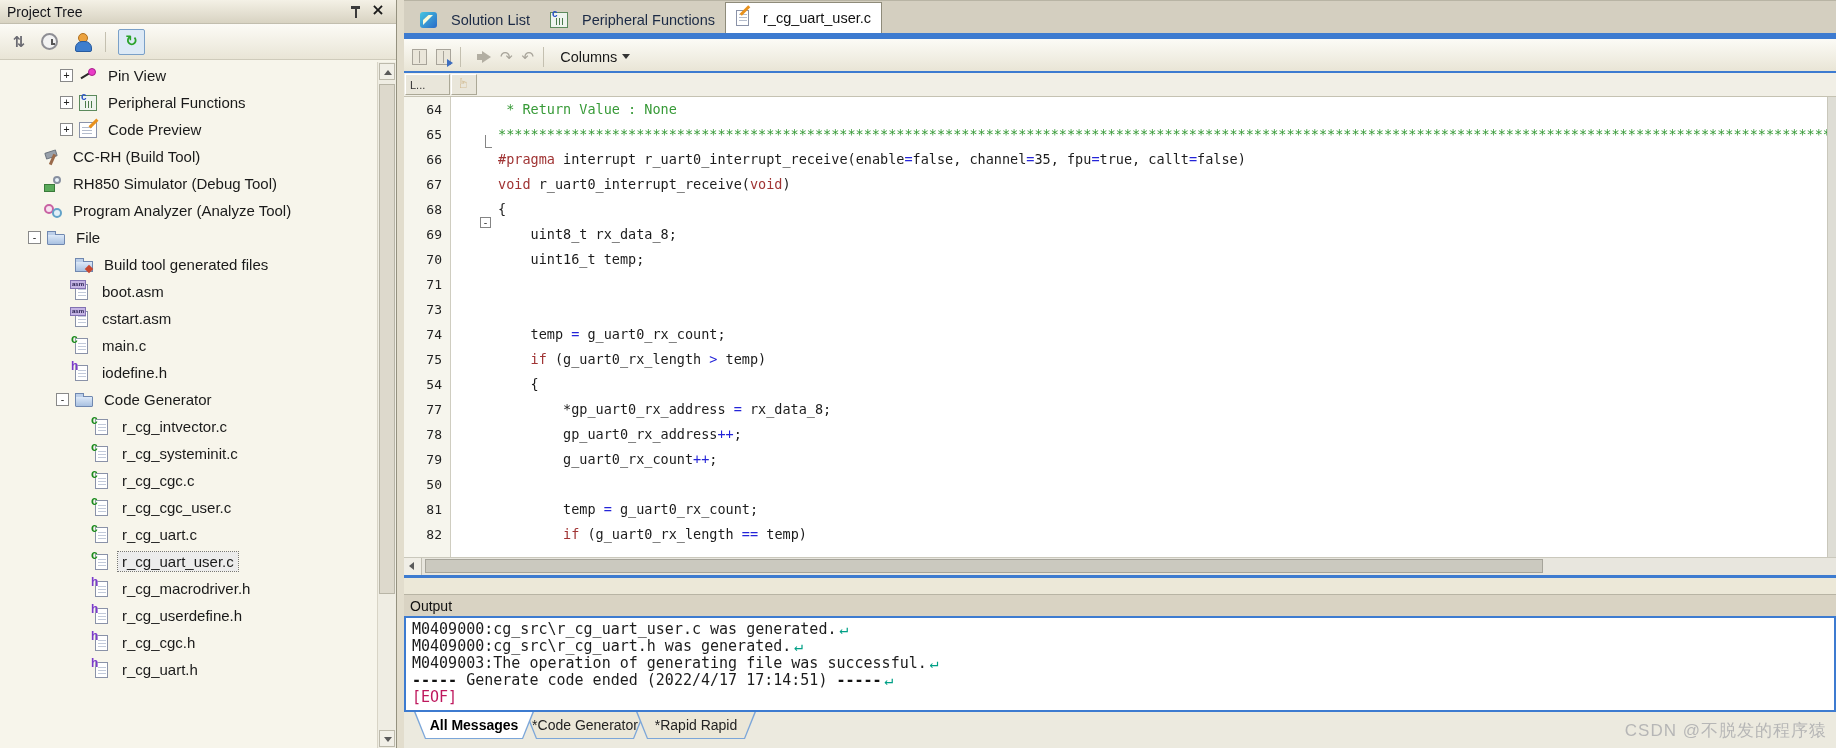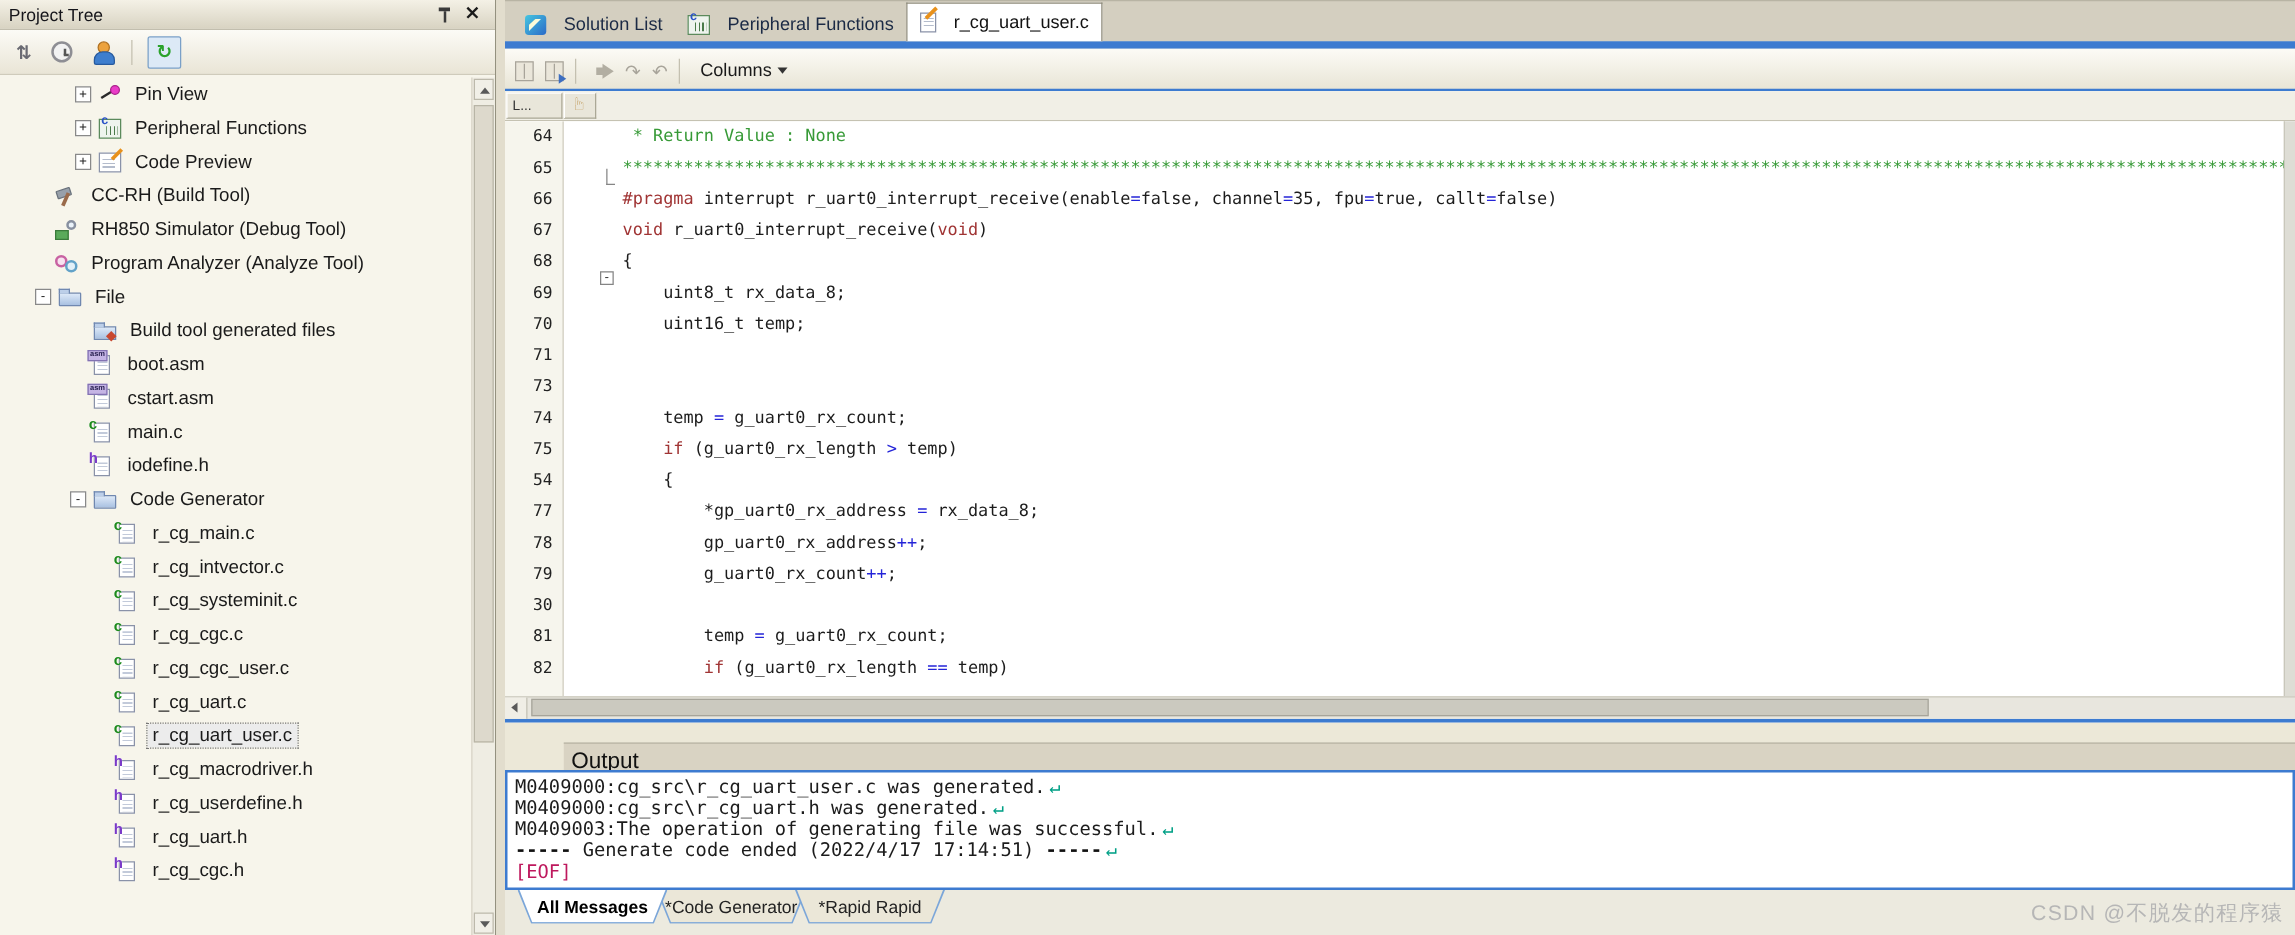--- a/index.html
+++ b/index.html
@@ -120,21 +120,21 @@
   .ct{flex:1;padding-left:3px;overflow:hidden;}
   .cm{color:#379a37;} .kw{color:#a03434;} .op{color:#2424d8;} .sfr{color:#8d2626;} .tx{color:#1c1c1c;}
 
   .vedge{position:absolute;right:0;top:24px;bottom:18px;width:8px;background:#deddd5;border-left:1px solid #c9c7bb;}
   .hscroll{position:absolute;left:0;right:0;bottom:0;height:18px;background:#e8e6de;border-top:1px solid #cac8bc;box-sizing:border-box;}
   .hs-btn{position:absolute;left:0;top:0;width:18px;height:17px;background:#f0eee6;border-right:1px solid #c0beb2;box-sizing:border-box;}
   .tri-left{position:absolute;left:5px;top:4px;width:0;height:0;border-top:4px solid transparent;border-bottom:4px solid transparent;border-right:5px solid #5a5a5a;}
   .hs-thumb{position:absolute;left:21px;top:1px;width:1118px;height:14px;background:#cbc9bf;border:1px solid #a6a49a;box-sizing:border-box;}
 
   .outpanel{position:absolute;left:0;top:594px;right:0;height:118px;}
-  .out-title{height:22px;background:#d9d3c3;border-top:1px solid #b8b4a4;font-size:18px;color:#111;padding:3px 12px 0 6px;box-sizing:border-box;margin-left:47px;}
+  .out-title{height:22px;background:#d9d3c3;border-top:1px solid #b8b4a4;font-size:14px;color:#111;padding:3px 12px 0 6px;box-sizing:border-box;}
   .out-body{position:absolute;left:0;top:22px;right:0;bottom:0;background:#fff;border:2px solid #3d7bd0;box-sizing:border-box;padding:3px 6px;font-family:"DejaVu Sans Mono",monospace;font-size:15px;line-height:17px;white-space:pre;overflow:hidden;}
   .ol .dash{font-weight:bold;color:#111;}
   .ol .cr{color:#00a086;margin-left:3px;}
   .ol .eof{color:#be185d;text-align:center;}
 
   .bstrip{position:absolute;left:0;top:712px;right:0;height:36px;background:#eceadf;}
   .otabs{position:absolute;left:10px;top:0;display:flex;}
   .otab{height:27px;margin-right:-9px;position:relative;min-width:120px;}
   .otab .shell{position:absolute;inset:0;clip-path:polygon(0 0,100% 0,calc(100% - 11px) 100%,11px 100%);background:#7ba6d9;}
   .otab .fill{position:absolute;left:0;right:0;top:0;bottom:1px;clip-path:polygon(1.6px 0,calc(100% - 1.6px) 0,calc(100% - 11.9px) 100%,11.9px 100%);background:#ebe7d8;display:flex;align-items:center;justify-content:center;padding:0 24px;box-sizing:border-box;font-size:14px;color:#222;white-space:nowrap;}
@@ -221,25 +221,20 @@
           <span class="tlabel">iodefine.h</span>
         </div>
         <div class="trow lv-c2">
           <span class="exp">-</span>
           <span class="ic ic-folder"></span>
           <span class="tlabel">Code Generator</span>
         </div>
         <div class="trow lv-d">
           <span class="exp-ph"></span>
           <span class="ic ic-doc-c"></span>
-          <span class="tlabel">r_cg_main.c</span>
-        </div>
-        <div class="trow lv-d">
-          <span class="exp-ph"></span>
-          <span class="ic ic-doc-c"></span>
           <span class="tlabel">r_cg_intvector.c</span>
         </div>
         <div class="trow lv-d">
           <span class="exp-ph"></span>
           <span class="ic ic-doc-c"></span>
           <span class="tlabel">r_cg_systeminit.c</span>
         </div>
         <div class="trow lv-d">
           <span class="exp-ph"></span>
           <span class="ic ic-doc-c"></span>
@@ -266,26 +261,26 @@
           <span class="tlabel">r_cg_macrodriver.h</span>
         </div>
         <div class="trow lv-d">
           <span class="exp-ph"></span>
           <span class="ic ic-doc-h"></span>
           <span class="tlabel">r_cg_userdefine.h</span>
         </div>
         <div class="trow lv-d">
           <span class="exp-ph"></span>
           <span class="ic ic-doc-h"></span>
+          <span class="tlabel">r_cg_cgc.h</span>
+        </div>
+        <div class="trow lv-d">
+          <span class="exp-ph"></span>
+          <span class="ic ic-doc-h"></span>
           <span class="tlabel">r_cg_uart.h</span>
-        </div>
-        <div class="trow lv-d">
-          <span class="exp-ph"></span>
-          <span class="ic ic-doc-h"></span>
-          <span class="tlabel">r_cg_cgc.h</span>
         </div>
       </div>
     <div class="pt-scroll">
       <span class="sbtn up">
           <i class="tri-up"></i>
         </span>
       <span class="vthumb"></span>
       <span class="sbtn down">
           <i class="tri-down"></i>
         </span>
@@ -341,21 +336,21 @@
           <div class="cl"><span class="gut">69</span><span class="handc"></span><span class="fold f-v"></span><span class="ct"><span class="tx">    uint8_t rx_data_8;</span></span></div>
           <div class="cl"><span class="gut">70</span><span class="handc"></span><span class="fold f-v"></span><span class="ct"><span class="tx">    uint16_t temp;</span></span></div>
           <div class="cl"><span class="gut">71</span><span class="handc"></span><span class="fold f-v"></span><span class="ct"></span></div>
           <div class="cl"><span class="gut">73</span><span class="handc"></span><span class="fold f-v"></span><span class="ct"></span></div>
           <div class="cl"><span class="gut">74</span><span class="handc"></span><span class="fold f-v"></span><span class="ct"><span class="tx">    temp </span><span class="op">=</span><span class="tx"> g_uart0_rx_count;</span></span></div>
           <div class="cl"><span class="gut">75</span><span class="handc"></span><span class="fold f-v"></span><span class="ct"><span class="tx">    </span><span class="kw">if</span><span class="tx"> (g_uart0_rx_length </span><span class="op">&gt;</span><span class="tx"> temp)</span></span></div>
           <div class="cl"><span class="gut">54</span><span class="handc"></span><span class="fold f-v"></span><span class="ct"><span class="tx">    {</span></span></div>
           <div class="cl"><span class="gut">77</span><span class="handc"></span><span class="fold f-v"></span><span class="ct"><span class="tx">        *gp_uart0_rx_address </span><span class="op">=</span><span class="tx"> rx_data_8;</span></span></div>
           <div class="cl"><span class="gut">78</span><span class="handc"></span><span class="fold f-v"></span><span class="ct"><span class="tx">        gp_uart0_rx_address</span><span class="op">++</span><span class="tx">;</span></span></div>
           <div class="cl"><span class="gut">79</span><span class="handc"></span><span class="fold f-v"></span><span class="ct"><span class="tx">        g_uart0_rx_count</span><span class="op">++</span><span class="tx">;</span></span></div>
-          <div class="cl"><span class="gut">30</span><span class="handc"></span><span class="fold f-v"></span><span class="ct"></span></div>
+          <div class="cl"><span class="gut">50</span><span class="handc"></span><span class="fold f-v"></span><span class="ct"></span></div>
           <div class="cl"><span class="gut">81</span><span class="handc"></span><span class="fold f-v"></span><span class="ct"><span class="tx">        temp </span><span class="op">=</span><span class="tx"> g_uart0_rx_count;</span></span></div>
           <div class="cl"><span class="gut">82</span><span class="handc"></span><span class="fold f-v"></span><span class="ct"><span class="tx">        </span><span class="kw">if</span><span class="tx"> (g_uart0_rx_length </span><span class="op">==</span><span class="tx"> temp)</span></span></div>
         </div>
       <div class="vedge"></div>
       <div class="hscroll">
         <span class="hs-btn">
             <i class="tri-left"></i>
           </span>
         <span class="hs-thumb"></span>
       </div>

